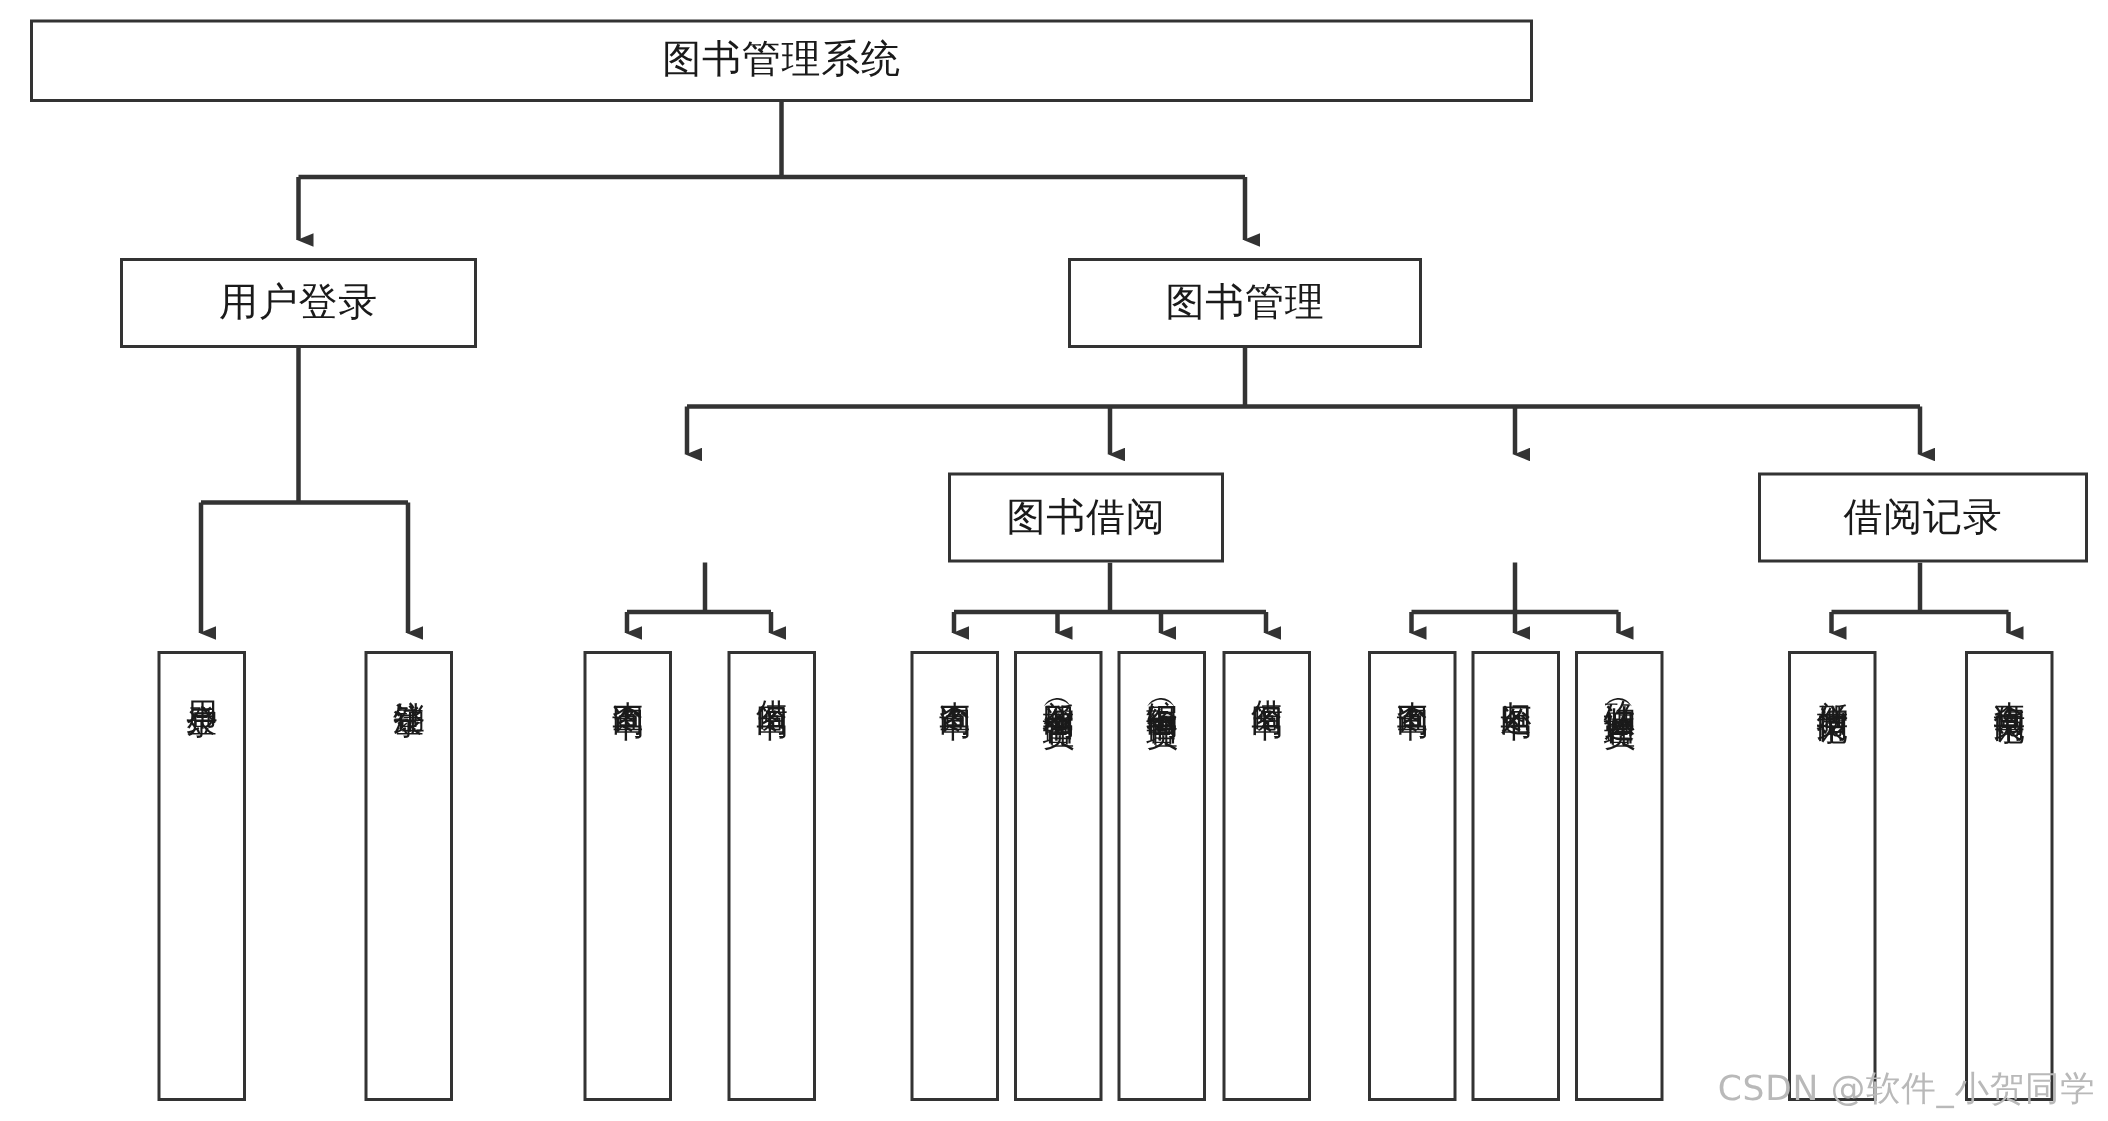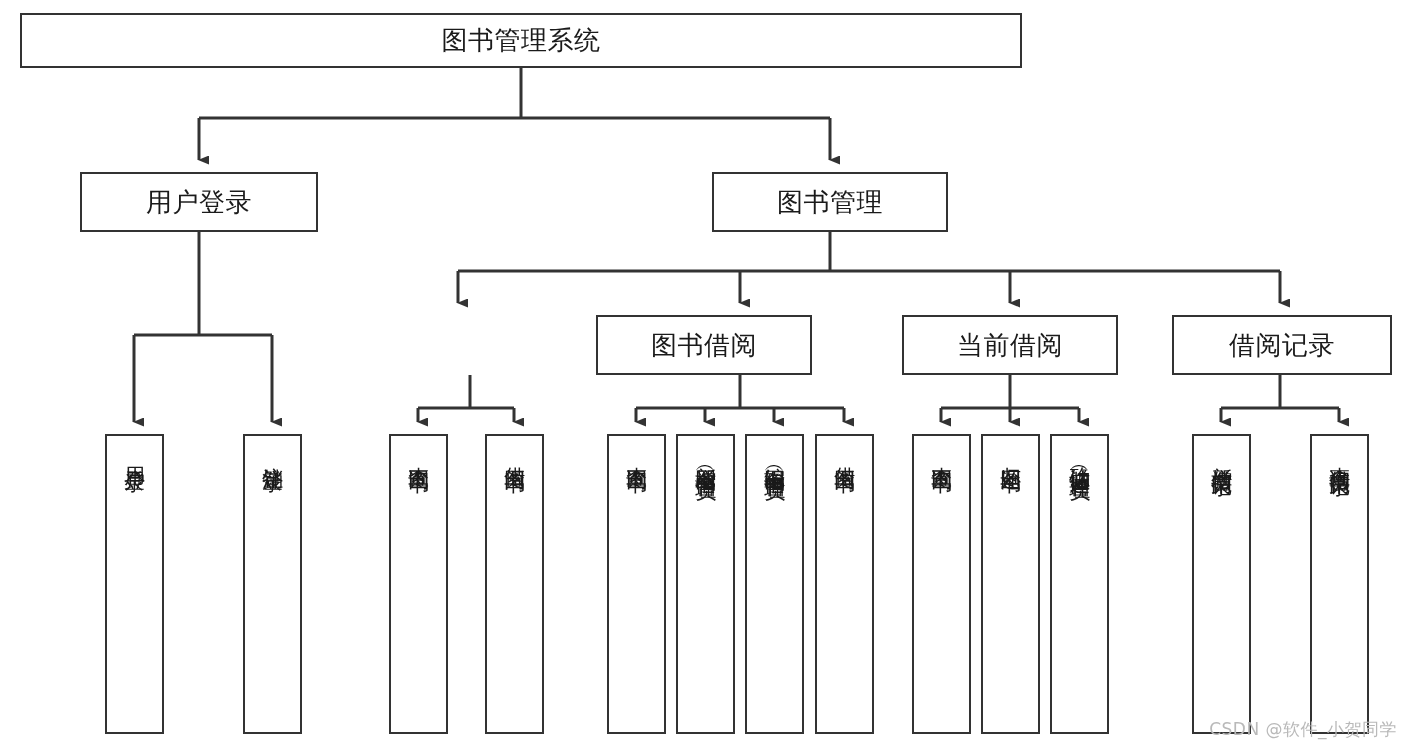--- a/index.html
+++ b/index.html
@@ -55,21 +55,21 @@
     writing-mode: vertical-rl;
     text-orientation: upright;
     font-size: 21px;
     letter-spacing: 2px;
     white-space: nowrap;
   }
   #watermark {
     position: absolute;
     right: 8px;
     bottom: 6px;
-    font-size: 17px;
+    font-size: 23px;
     color: #b9b9b9;
     letter-spacing: 0.5px;
     white-space: nowrap;
     user-select: none;
   }
 </style>
 </head>
 <body>
 
 <div id="diagram-root">
@@ -131,27 +131,24 @@
 
   <div class="node horizontal" style="left:80px; top:172px; width:238px; height:60px;">
     <span class="node-label">用户登录</span>
   </div>
 
   <div class="node horizontal" style="left:712px; top:172px; width:236px; height:60px;">
     <span class="node-label">图书管理</span>
   </div>
 
 
-  <div class="node horizontal" style="left:596px; top:315px; width:216px; height:60px;">
+  <div class="node horizontal" style="left:632px; top:315px; width:184px; height:60px;">
     <span class="node-label">图书借阅</span>
   </div>
 
-  <div class="node horizontal" style="left:902px; top:315px; width:216px; height:60px;">
-    <span class="node-label">当前借阅</span>
-  </div>
 
   <div class="node horizontal" style="left:1172px; top:315px; width:220px; height:60px;">
     <span class="node-label">借阅记录</span>
   </div>
 
   <div class="node vertical" style="left:105px; top:434px; width:59px; height:300px;">
     <span class="node-label">用户登录</span>
   </div>
 
   <div class="node vertical" style="left:243px; top:434px; width:59px; height:300px;">

